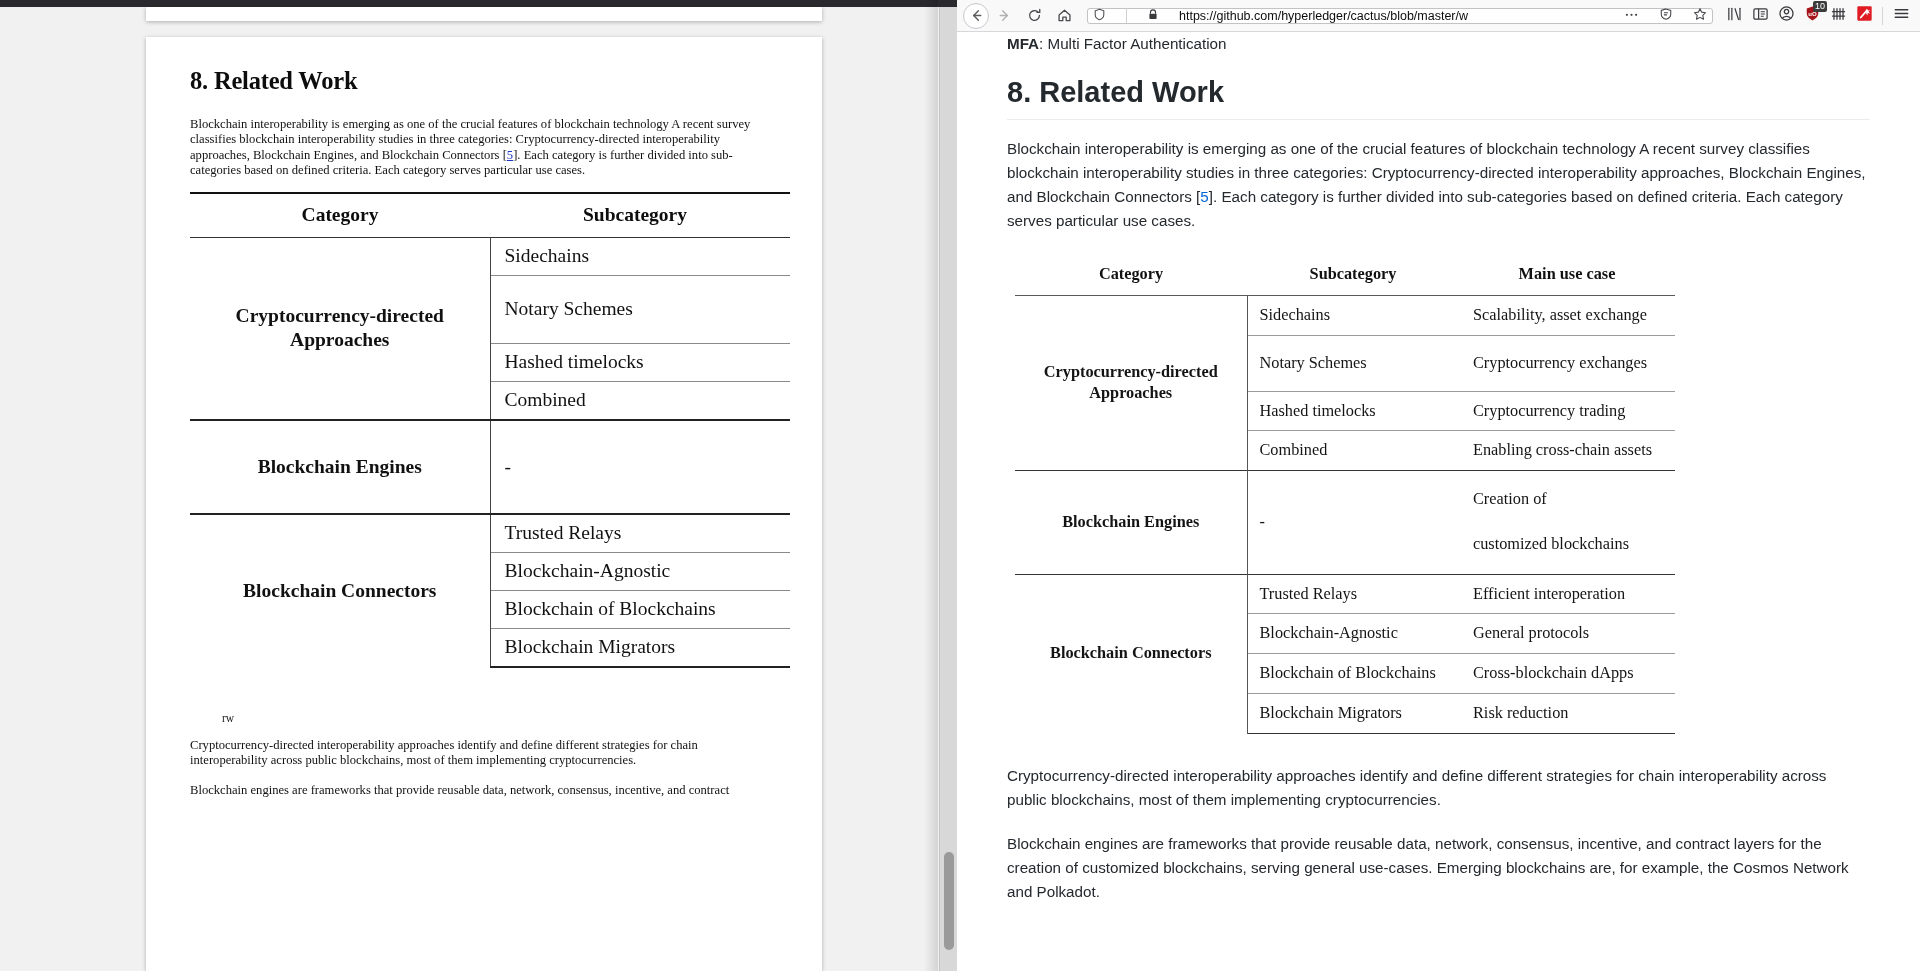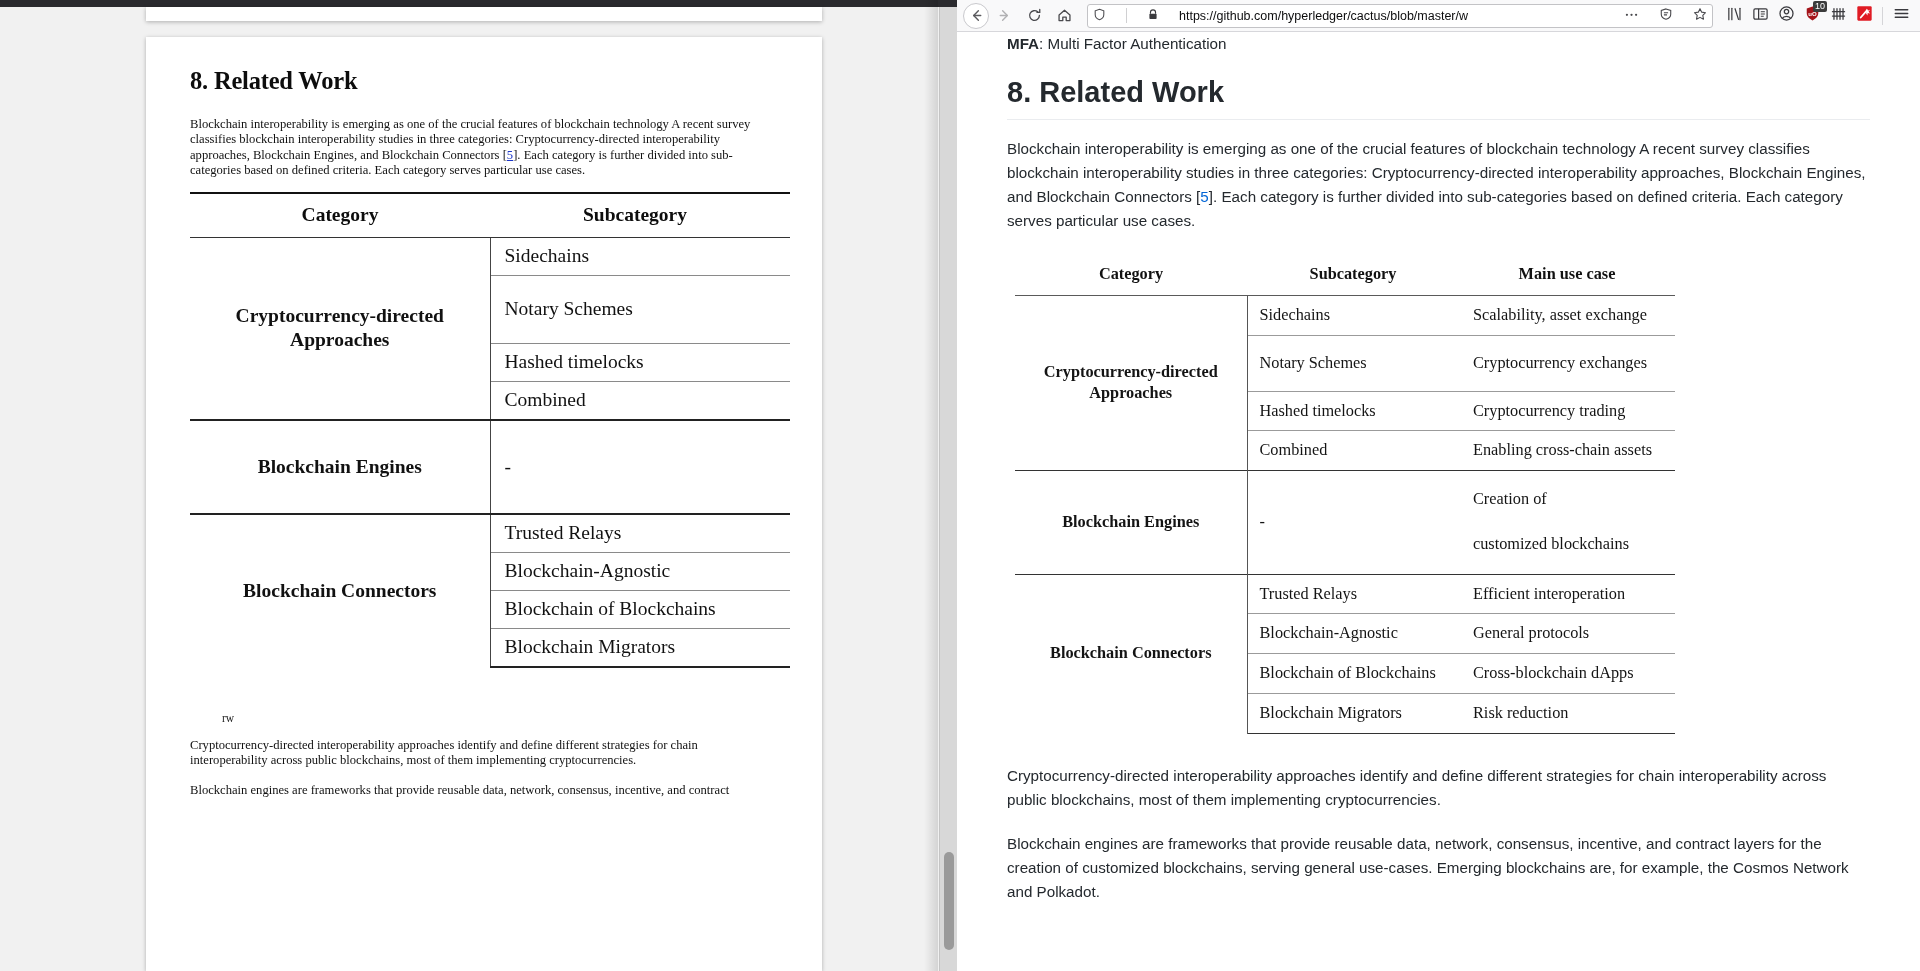--- a/index.html
+++ b/index.html
@@ -148,21 +148,21 @@
   }
   .nav-btn.circled {
     border: 1px solid #c9c9cd;
     border-radius: 50%;
     width: 26px; height: 26px;
     background: #fff;
   }
   .nav-btn svg { display: block; }
   #urlbar {
     flex: 1 1 auto;
-    height: 24px;
+    height: 16px;
     margin: 0 8px;
     background: #ffffff;
     border: 1px solid #c3c3c6;
     border-radius: 3px;
     display: flex;
     align-items: center;
     padding: 0 5px;
     min-width: 0;
     gap: 20px;
   }

